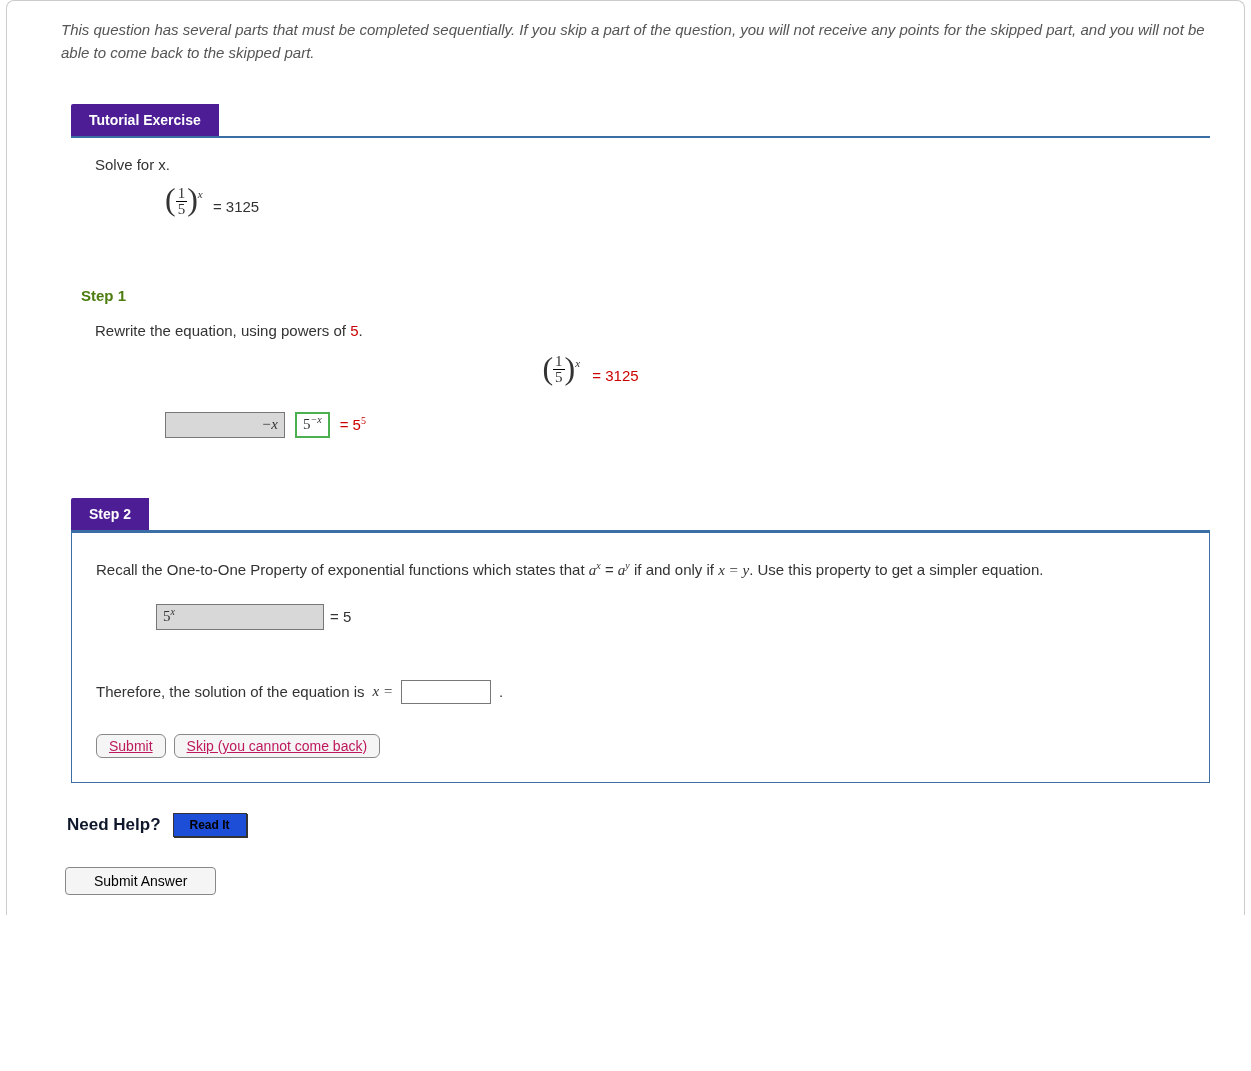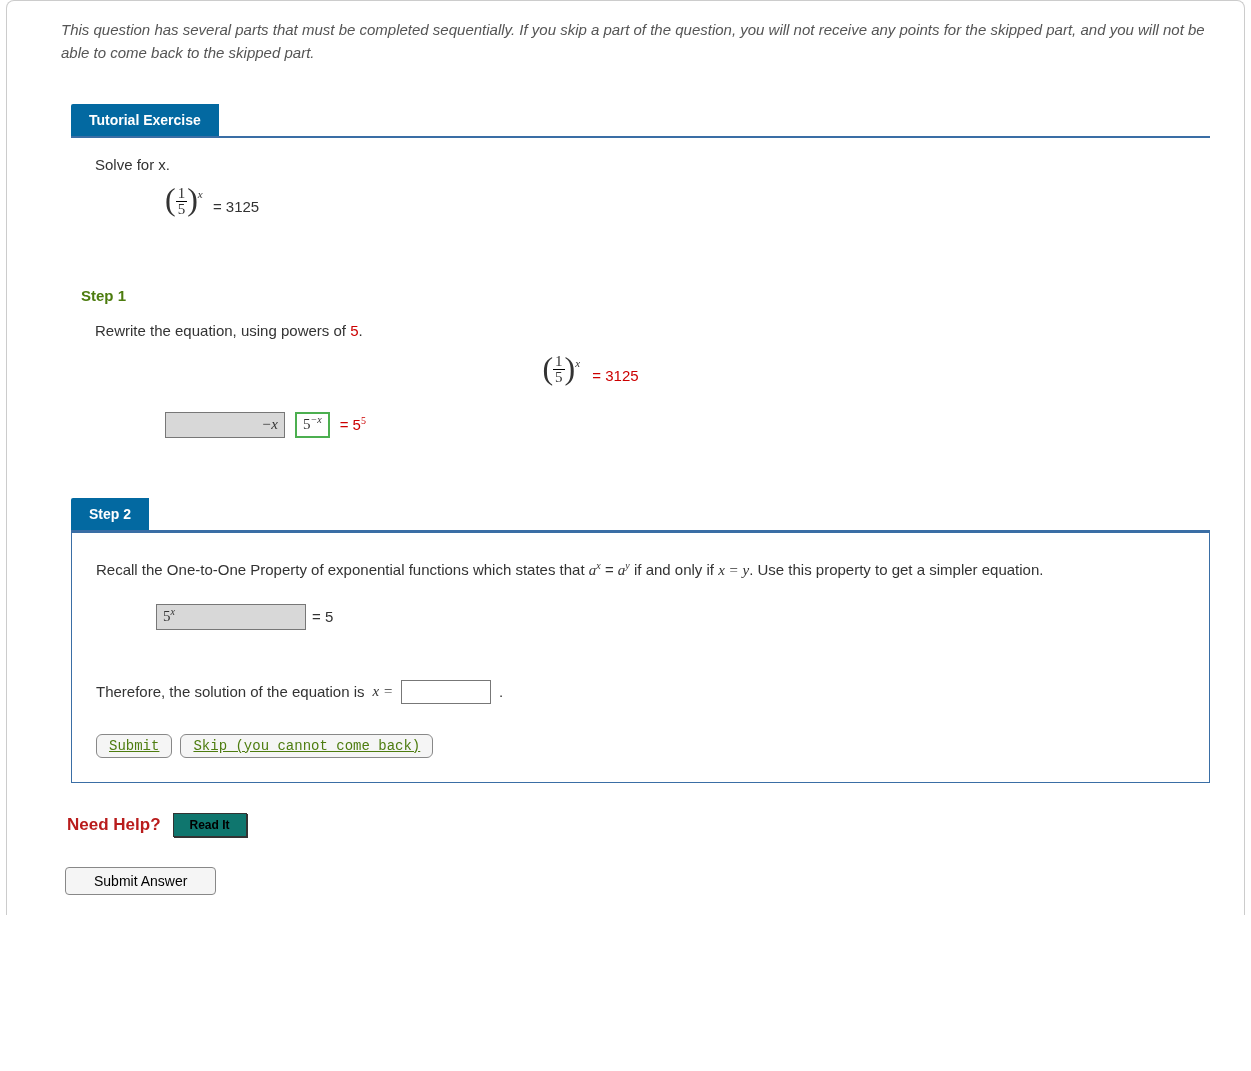--- a/index.html
+++ b/index.html
@@ -24,21 +24,21 @@
     padding: 18px 34px 10px 54px;
     line-height: 1.5;
   }
   .section-header {
     display: flex;
     align-items: stretch;
     margin: 30px 34px 0 64px;
     border-bottom: 2px solid #3a6ea5;
   }
   .section-tab {
-    background: #0369a1;
+    background: #4c1d95;
     color: #fff;
     font-weight: bold;
     font-size: 14px;
     padding: 8px 18px;
     border-top-left-radius: 2px;
   }
   .section-body {
     margin: 0 34px 0 64px;
     padding: 18px 24px 30px 24px;
   }
@@ -108,38 +108,37 @@
     font-family: inherit;
     font-size: 14px;
   }
   .button-row { margin-top: 30px; display: flex; gap: 8px; }
   .pill-button {
     border: 1px solid #888;
     background: #f5f5f5;
     border-radius: 6px;
     padding: 3px 12px;
     font-size: 14px;
-    color: #4d7c0f;
+    color: #be185d;
     text-decoration: underline;
     cursor: pointer;
-    font-family: Liberation Mono, monospace;
   }
   .need-help {
     margin: 30px 0 30px 60px;
     display: flex;
     align-items: center;
     gap: 12px;
   }
   .need-help-label {
-    color: #b91c1c;
+    color: #0f172a;
     font-weight: bold;
     font-size: 17px;
   }
   .read-it {
-    background: #0f766e;
+    background: #1d4ed8;
     border: 1px solid #333;
     box-shadow: 1px 1px 0 #333;
     padding: 4px 16px;
     font-size: 12px;
     font-weight: bold;
     cursor: pointer;
   }
   .submit-answer {
     margin: 0 0 20px 58px;
     border: 1px solid #888;
@@ -231,21 +230,21 @@
 
   
   <div class="section-header">
     <div class="section-tab">Step 2</div>
   </div>
   <div class="active-panel">
     <div class="paragraph">
       <span>Recall the One-to-One Property of exponential functions which states that  </span><span class="mi">a</span><span class="sup-small">x</span><span> = </span><span class="mi">a</span><span class="sup-small">y</span><span>  if and only if  </span><span class="mi">x = y</span><span>.  Use this property to get a simpler equation.</span>
     </div>
     <div class="eq-inline">
-      <span class="gray-input left" style="width:150px;">
+      <span class="gray-input left" style="width:168px;">
         <span style="font-family:Georgia,serif;"><span>5</span><span class="sup-small">x</span></span>
       </span>
       <span>= 5</span>
     </div>
     <div style="margin-top:30px; display:flex; align-items:center; gap:8px;">
       <span>Therefore, the solution of the equation is  </span>
       <span class="mi">x =</span>
       <input type="text" class="text-input" style="">
       <span>.</span>
     </div>

